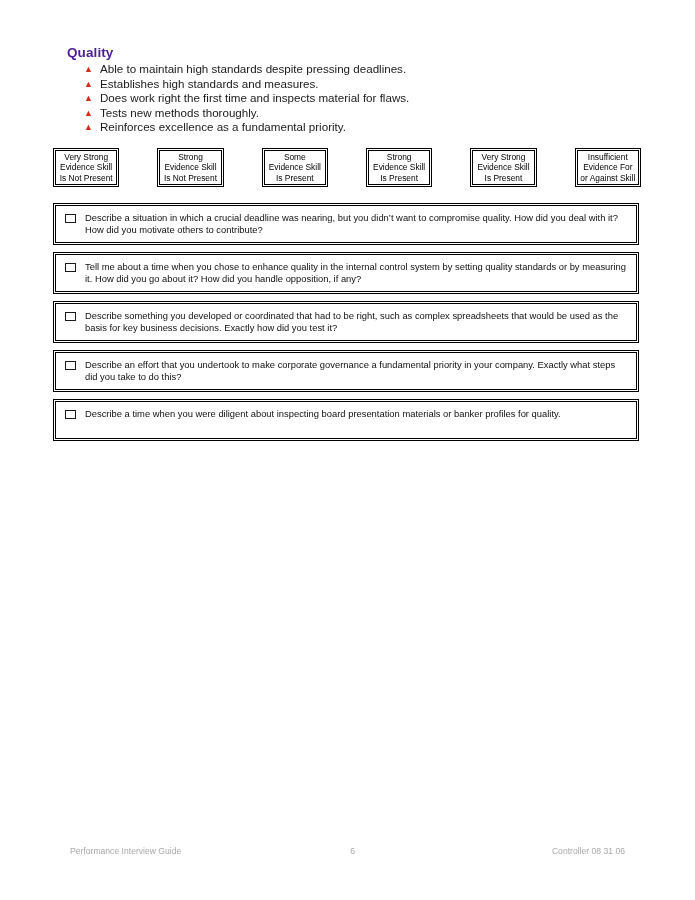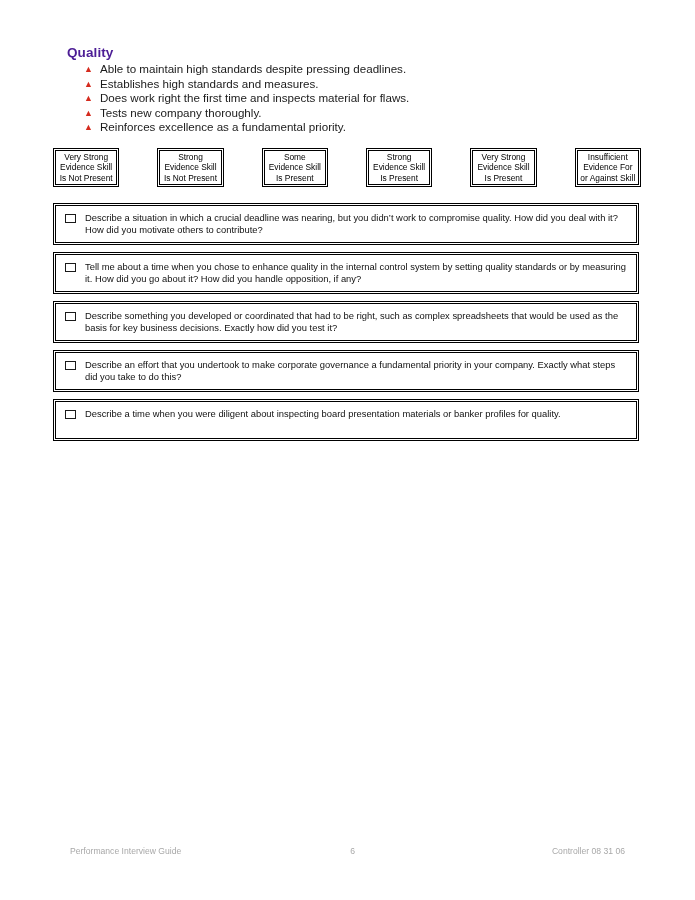--- a/index.html
+++ b/index.html
@@ -160,21 +160,21 @@
       <div class="behavior-row">
         <span class="behavior-bullet">▲</span>
         <span class="behavior-text">Establishes high standards and measures.</span>
       </div>
       <div class="behavior-row">
         <span class="behavior-bullet">▲</span>
         <span class="behavior-text">Does work right the first time and inspects material for flaws.</span>
       </div>
       <div class="behavior-row">
         <span class="behavior-bullet">▲</span>
-        <span class="behavior-text">Tests new company thoroughly.</span>
+        <span class="behavior-text">Tests new methods thoroughly.</span>
       </div>
       <div class="behavior-row">
         <span class="behavior-bullet">▲</span>
         <span class="behavior-text">Reinforces excellence as a fundamental priority.</span>
       </div>
     </div>
 
   <div class="scale-row">
       <div class="scale-box">
         <div class="scale-line">Very Strong</div>
@@ -204,21 +204,21 @@
       <div class="scale-box">
         <div class="scale-line">Insufficient</div>
         <div class="scale-line">Evidence For</div>
         <div class="scale-line">or Against Skill</div>
       </div>
     </div>
 
   <div class="questions">
       <div class="question-box">
         <div class="question-checkbox"></div>
-        <div class="question-text">Describe a situation in which a crucial deadline was nearing, but you didn’t work to compromise quality. How did you deal with it? How did you motivate others to contribute?</div>
+        <div class="question-text">Describe a situation in which a crucial deadline was nearing, but you didn’t want to compromise quality. How did you deal with it? How did you motivate others to contribute?</div>
       </div>
       <div class="question-box">
         <div class="question-checkbox"></div>
         <div class="question-text">Tell me about a time when you chose to enhance quality in the internal control system by setting quality standards or by measuring it. How did you go about it? How did you handle opposition, if any?</div>
       </div>
       <div class="question-box">
         <div class="question-checkbox"></div>
         <div class="question-text">Describe something you developed or coordinated that had to be right, such as complex spreadsheets that would be used as the basis for key business decisions. Exactly how did you test it?</div>
       </div>
       <div class="question-box">

